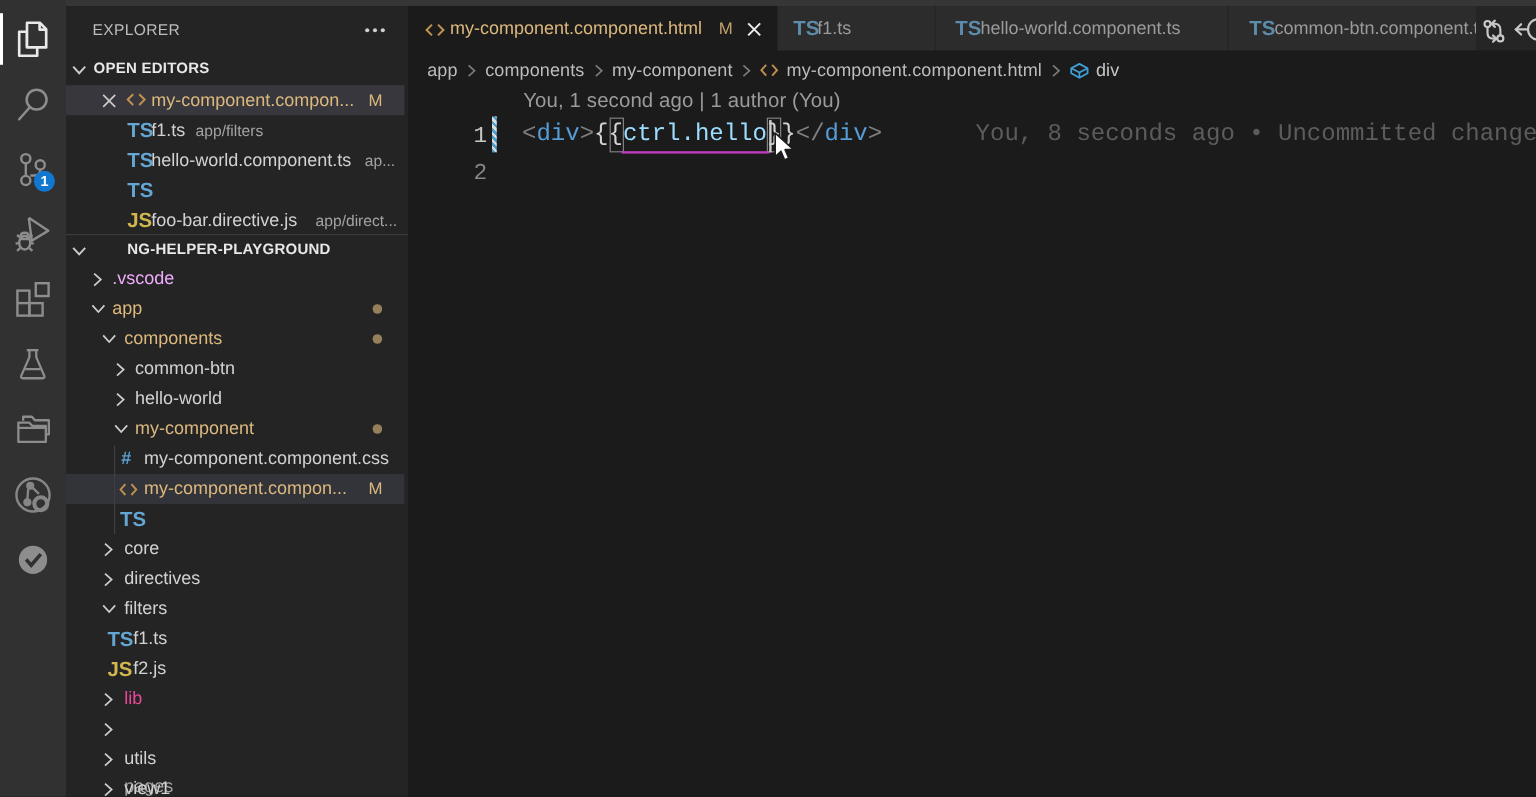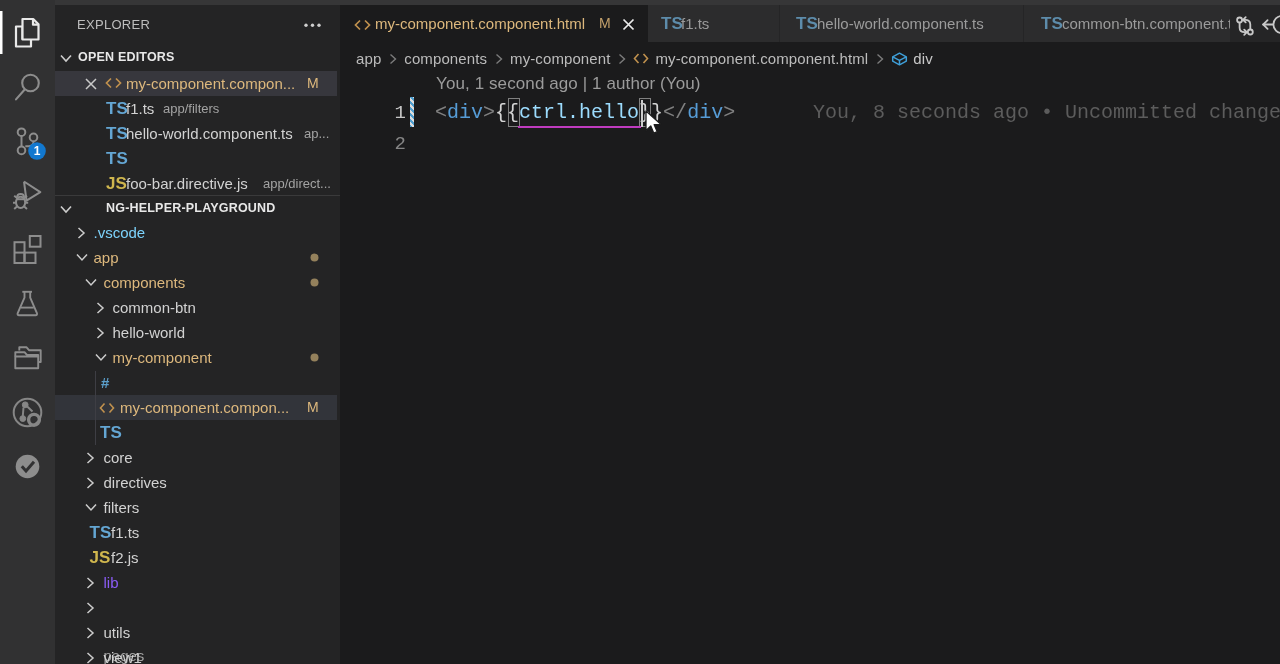--- a/index.html
+++ b/index.html
@@ -127,21 +127,21 @@
   <svg class="abs" style="left:60px;top:204.5px;" width="12" height="9">
       <path d="M1 1.5 L6 7 L11 1.5" stroke="#cccccc" stroke-width="1.6" fill="none"></path>
     </svg>
   <div class="abs" style="left:77px;top:200.5px;font-size:12.5px;font-weight:bold;color:#e8e8e8;letter-spacing:.2px;margin-left:29px;">NG-HELPER-PLAYGROUND</div>
 
   <div class="abs" style="left:55px;top:395px;width:282px;height:25px;background:#32343a;"></div>
   <div class="abs" style="left:95px;top:370.5px;width:1px;height:74px;background:#3e3e44;"></div>
   <svg class="abs" style="left:76.5px;top:226.5px;" width="9" height="12">
       <path d="M1.5 1 L7 6 L1.5 11" stroke="#cccccc" stroke-width="1.5" fill="none"></path>
     </svg>
-  <div class="lbl" style="left:93.5px;top:220.0px;line-height:25px;color:#7dd3fc;">.vscode</div>
+  <div class="lbl" style="left:93.5px;top:220.0px;line-height:25px;color:#f0abfc;">.vscode</div>
   <svg class="abs" style="left:75.5px;top:253.0px;" width="12" height="9">
       <path d="M1 1.5 L6 7 L11 1.5" stroke="#cccccc" stroke-width="1.5" fill="none"></path>
     </svg>
   <div class="lbl" style="left:93.5px;top:245.0px;line-height:25px;color:#ddb87d;">app</div>
   <svg class="abs" style="left:310.0px;top:253.0px;" width="9" height="9">
       <circle cx="4.5" cy="4.5" r="4" fill="#94815c"></circle>
     </svg>
   <svg class="abs" style="left:85.0px;top:278.0px;" width="12" height="9">
       <path d="M1 1.5 L6 7 L11 1.5" stroke="#cccccc" stroke-width="1.5" fill="none"></path>
     </svg>
@@ -158,20 +158,21 @@
     </svg>
   <div class="lbl" style="left:112.5px;top:320.0px;line-height:25px;color:#d2d2d2;">hello-world</div>
   <svg class="abs" style="left:94.5px;top:353.0px;" width="12" height="9">
       <path d="M1 1.5 L6 7 L11 1.5" stroke="#cccccc" stroke-width="1.5" fill="none"></path>
     </svg>
   <div class="lbl" style="left:112.5px;top:345.0px;line-height:25px;color:#ddb87d;">my-component</div>
   <svg class="abs" style="left:310.0px;top:353.0px;" width="9" height="9">
       <circle cx="4.5" cy="4.5" r="4" fill="#94815c"></circle>
     </svg>
   <div class="abs" style="left:101px;top:370.0px;line-height:25px;font-size:15px;font-weight:bold;color:#5b9fca;">#</div>
+  <div class="lbl" style="left:120px;top:370.0px;line-height:25px;color:#d2d2d2;">my-component.component.css</div>
   <svg class="abs" style="left:99px;top:401.5px;" width="16" height="12">
       <g stroke="#c0914e" stroke-width="1.6" fill="none">
         <path d="M5.5 1.5 L1.5 6 L5.5 10.5"></path>
         <path d="M10.5 1.5 L14.5 6 L10.5 10.5"></path>
       </g>
     </svg>
   <div class="lbl" style="left:120px;top:395.0px;line-height:25px;color:#ddb87d;">my-component.compon...</div>
   <div class="seti" style="left:100px;top:420.0px;line-height:25px;color:#64a6d3;">TS</div>
   <svg class="abs" style="left:86.0px;top:451.5px;" width="9" height="12">
       <path d="M1.5 1 L7 6 L1.5 11" stroke="#cccccc" stroke-width="1.5" fill="none"></path>
@@ -185,21 +186,21 @@
       <path d="M1 1.5 L6 7 L11 1.5" stroke="#cccccc" stroke-width="1.5" fill="none"></path>
     </svg>
   <div class="lbl" style="left:103.5px;top:495.0px;line-height:25px;color:#d2d2d2;">filters</div>
   <div class="seti" style="left:89.5px;top:520.0px;line-height:25px;color:#64a6d3;">TS</div>
   <div class="lbl" style="left:111px;top:520.0px;line-height:25px;color:#d2d2d2;">f1.ts</div>
   <div class="seti" style="left:89.5px;top:545.0px;line-height:25px;color:#cfb64e;">JS</div>
   <div class="lbl" style="left:111px;top:545.0px;line-height:25px;color:#d2d2d2;">f2.js</div>
   <svg class="abs" style="left:86.0px;top:576.5px;" width="9" height="12">
       <path d="M1.5 1 L7 6 L1.5 11" stroke="#cccccc" stroke-width="1.5" fill="none"></path>
     </svg>
-  <div class="lbl" style="left:103.5px;top:570.0px;line-height:25px;color:#8b5cf6;">lib</div>
+  <div class="lbl" style="left:103.5px;top:570.0px;line-height:25px;color:#ec4899;">lib</div>
   <svg class="abs" style="left:86.0px;top:601.5px;" width="9" height="12">
       <path d="M1.5 1 L7 6 L1.5 11" stroke="#cccccc" stroke-width="1.5" fill="none"></path>
     </svg>
   <div class="lbl" style="left:103.5px;top:595.0px;line-height:25px;color:#a3a3a3;margin-top:48px;">pages</div>
   <svg class="abs" style="left:86.0px;top:626.5px;" width="9" height="12">
       <path d="M1.5 1 L7 6 L1.5 11" stroke="#cccccc" stroke-width="1.5" fill="none"></path>
     </svg>
   <div class="lbl" style="left:103.5px;top:620.0px;line-height:25px;color:#d2d2d2;">utils</div>
   <svg class="abs" style="left:86.0px;top:651.5px;" width="9" height="12">
       <path d="M1.5 1 L7 6 L1.5 11" stroke="#cccccc" stroke-width="1.5" fill="none"></path>

